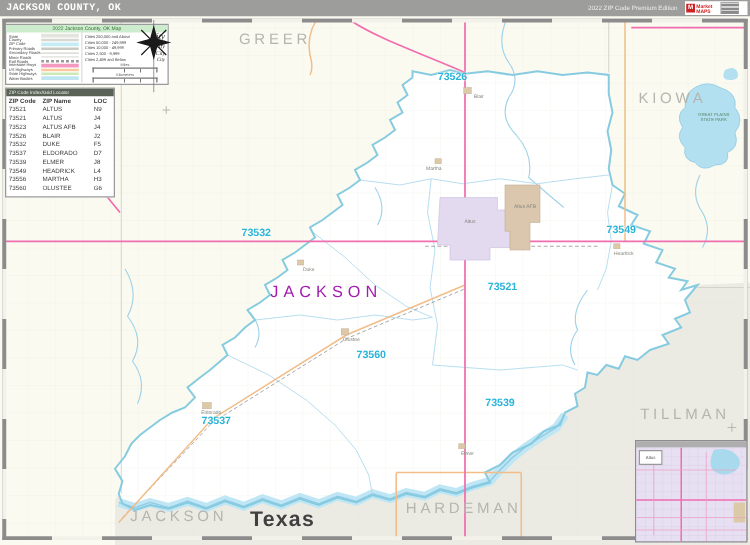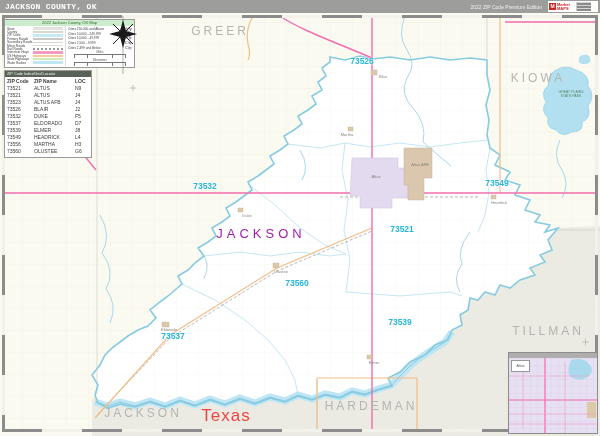--- a/index.html
+++ b/index.html
@@ -24,21 +24,21 @@
   .ruler-top{top:15px;}
   .ruler-bottom{top:429px;}
   .ruler-left,.ruler-right{position:absolute;top:15px;width:3px;height:417px;z-index:4;
     background:repeating-linear-gradient(180deg,#8c8c8c 0 40px,#f2f2ea 40px 80px);}
   .ruler-left{left:2px;}
   .ruler-right{left:595px;}
   svg.map{position:absolute;left:0;top:0;z-index:1;}
   
   .nlabel{position:absolute;transform:translate(-50%,-50%);color:#b5b5af;font-size:12px;letter-spacing:3px;z-index:2;white-space:nowrap;}
   .county-label{font-size:13px;letter-spacing:4px;color:#a21caf;text-align:right;}
-  .state-label{position:absolute;transform:translate(-50%,-50%);color:#ef4444;font-size:17px;letter-spacing:1px;z-index:2;}
+  .state-label{position:absolute;transform:translate(-50%,-50%);color:#404040;font-size:17px;letter-spacing:1px;z-index:2;font-weight:bold;}
   .zlabel{position:absolute;transform:translate(-50%,-50%);color:#29b4d8;font-size:8.5px;font-weight:bold;z-index:2;
     text-shadow:0 0 2px #fff,0 0 2px #fff;white-space:nowrap;}
   .tlabel{position:absolute;transform:translate(-50%,0);color:#85857d;font-size:4px;z-index:2;white-space:nowrap;}
   .park-label{position:absolute;width:30px;text-align:center;color:#58876a;font-size:3.5px;line-height:4px;z-index:2;}
   
   .legend{position:absolute;left:4px;top:19px;width:131px;height:49px;background:#fff;border:1px solid #9a9a9a;z-index:5;box-sizing:border-box;}
   .leg-title{height:6px;background:#cdeccd;color:#2e6e2e;font-size:4px;line-height:6px;text-align:center;overflow:hidden;}
   .leg-body{display:flex;}
   .leg-left{width:60px;padding:1px 2px;box-sizing:border-box;}
   .leg-row{display:flex;align-items:center;height:3.4px;}

